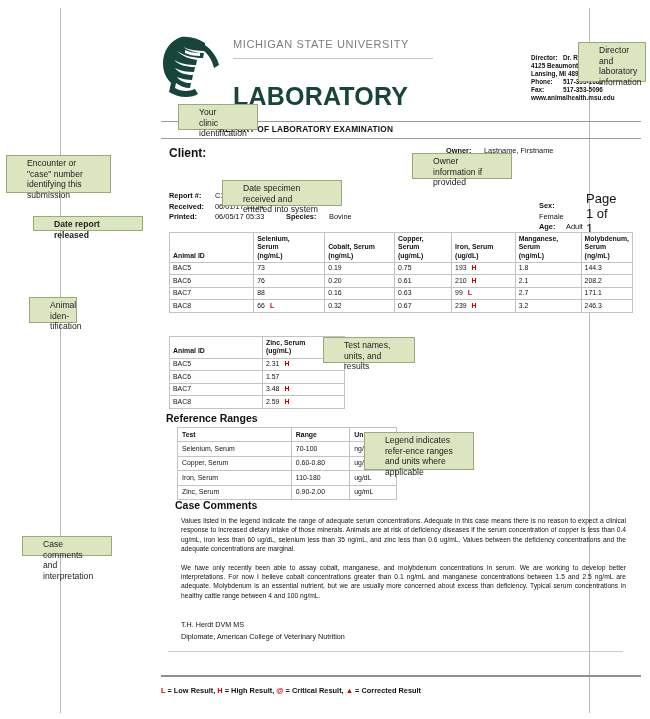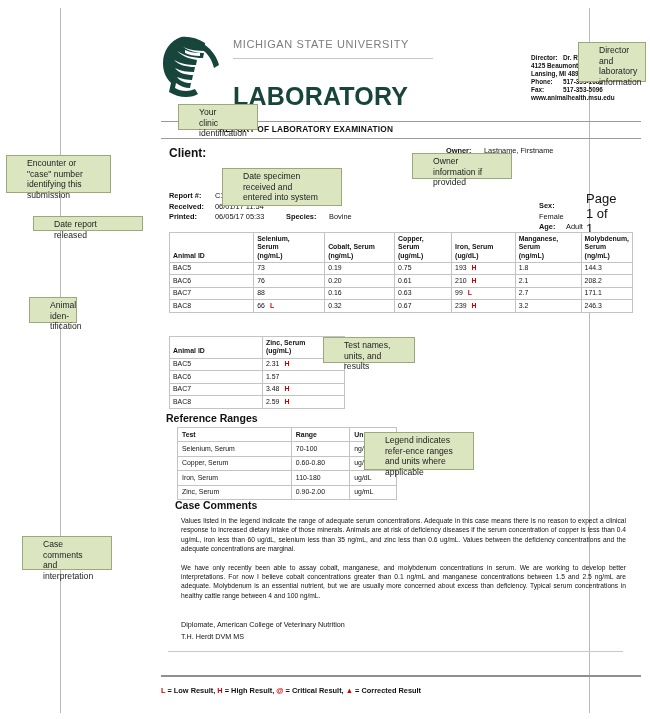--- a/index.html
+++ b/index.html
@@ -265,42 +265,42 @@
       </tr>
     </tbody>
   </table>
 
   <div class="sec-h" id="cc-title">Case Comments</div>
   <div class="cc-body">
     <div>Values listed in the legend indicate the range of adequate serum concentrations.    Adequate   in this case means there is no reason to expect a clinical response to increased dietary intake of those minerals.    Animals are at risk of deficiency diseases if the serum concentration of copper is less than 0.4 ug/mL, iron less than 60 ug/dL, selenium less than 35 ng/mL, and zinc less than 0.6 ug/mL.   Values between the deficiency concentrations and the adequate concentrations are marginal.</div>
     <div class="cc-p2">We have only recently been able to assay cobalt, manganese, and molybdenum concentrations in serum.   We are working to develop better interpretations.    For now I believe cobalt concentrations greater than 0.1 ng/mL and manganese concentrations between 1.5 and 2.5 ng/mL are adequate.  Molybdenum is an essential nutrient, but we are usually more concerned about excess than deficiency.   Typical serum concentrations in healthy cattle range between 4 and 100 ng/mL.</div>
   </div>
   <div class="sig">
+    <div>T.H. Herdt DVM MS</div>
     <div>Diplomate, American College of Veterinary Nutrition</div>
-    <div>T.H. Herdt DVM MS</div>
   </div>
   <div class="sig-rule"></div>
 
   <div class="foot-rule"></div>
   <div class="legend">
     <span class="r">L</span><span> = Low Result, </span><span class="r">H</span><span> = High Result, </span><span class="r">@</span><span> = Critical Result, </span><span class="r">▲</span><span> = Corrected Result</span>
   </div>
 </div>
 
 <div class="note" style="left:178px;top:104px;width:80px;height:26px;">Your clinic identification</div>
 
 <div class="note" style="left:578px;top:42px;width:68px;height:40px;">Director and laboratory information</div>
 
 <div class="note" style="left:412px;top:153px;width:100px;height:26px;">Owner information if provided</div>
 
 <div class="note" style="left:6px;top:155px;width:105px;height:38px;">Encounter or "case" number identifying this submission</div>
 
-<div class="note" style="left:222px;top:168px;width:120px;height:38px;">Date specimen received and entered into system</div>
-
-<div class="note" style="left:33px;top:216px;width:110px;height:15px;">Date report released</div>
+<div class="note" style="left:222px;top:180px;width:120px;height:26px;">Date specimen received and entered into system</div>
+
+<div class="note" style="left:33px;top:216px;width:110px;height:15px;font-weight:bold;">Date report released</div>
 
 <div class="note" style="left:29px;top:297px;width:48px;height:26px;">Animal iden-tification</div>
 
 <div class="note" style="left:323px;top:337px;width:92px;height:26px;">Test names, units, and results</div>
 
 <div class="note" style="left:364px;top:432px;width:110px;height:38px;">Legend indicates refer-ence ranges and units where applicable</div>
 
-<div class="note" style="left:22px;top:536px;width:90px;height:34px;">Case comments and interpretation</div>
+<div class="note" style="left:22px;top:536px;width:90px;height:20px;">Case comments and interpretation</div>
 
 </body></html>

